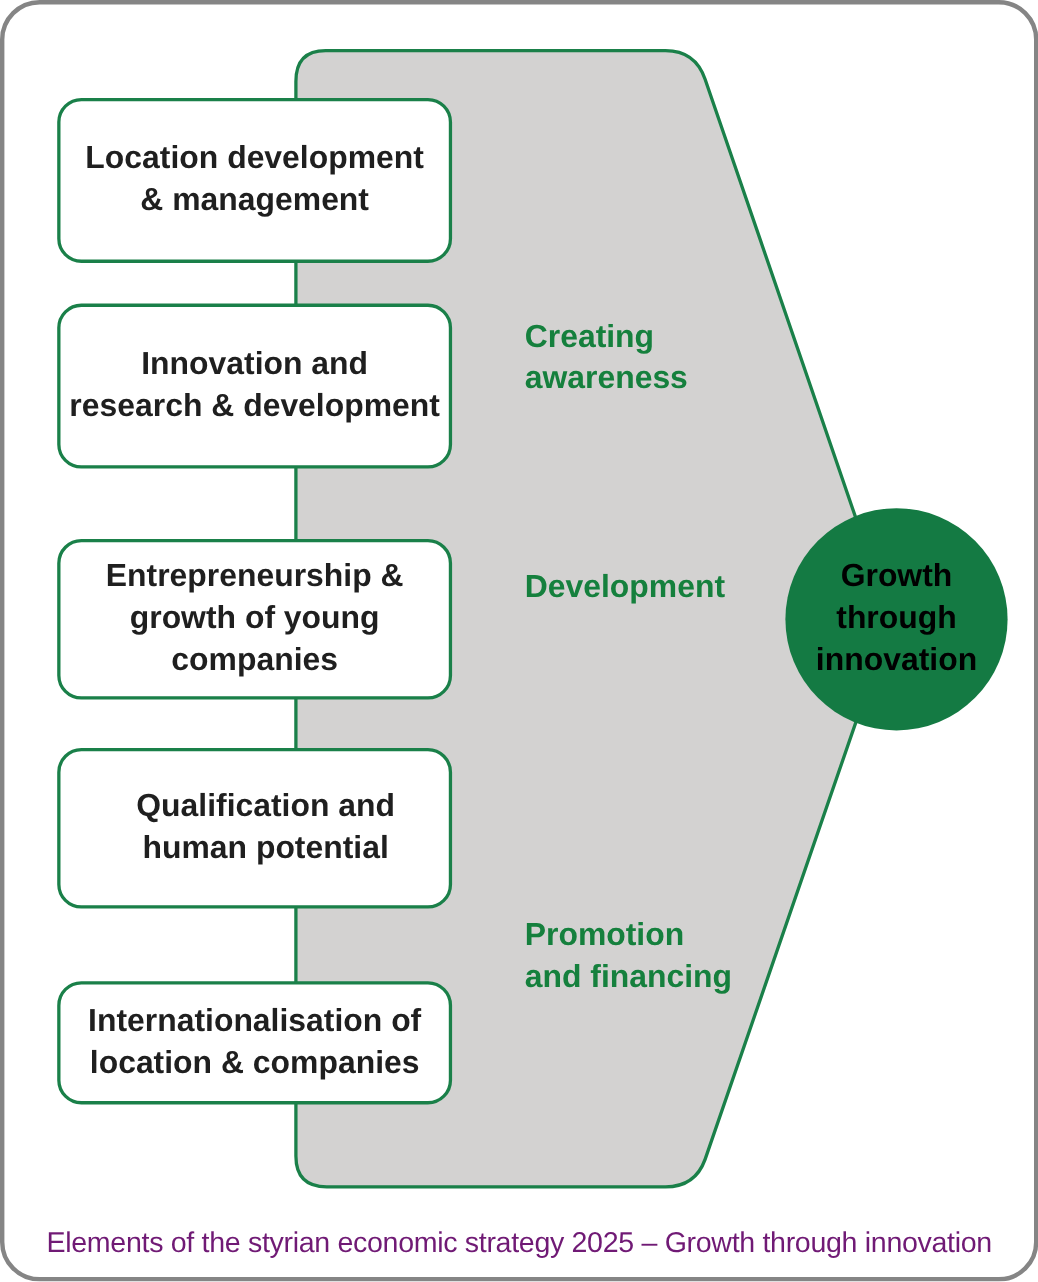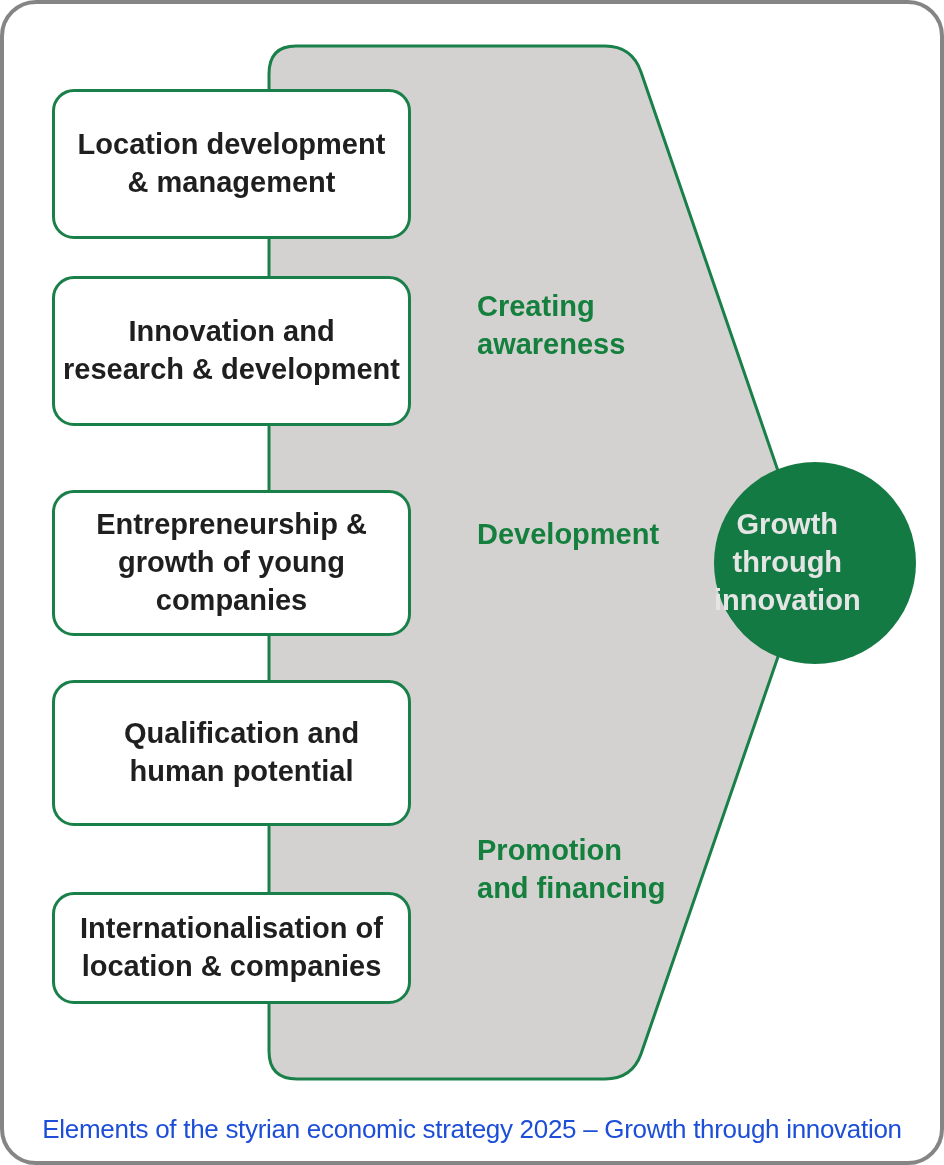--- a/index.html
+++ b/index.html
@@ -59,36 +59,37 @@
   .goal-circle {
     position: absolute;
     left: 710px;
     top: 458px;
     width: 202px;
     height: 202px;
     border-radius: 50%;
     background: #147a43;
     display: flex;
     align-items: center;
+    justify-content: center;
     text-align: center;
-    color: #e5e5e5;
+    color: #000000;
     font-size: 29px;
     font-weight: bold;
     line-height: 1.3;
     white-space: pre-line;
   }
   .caption {
     position: absolute;
     left: 0;
     bottom: 16px;
     width: 100%;
     text-align: center;
     font-size: 26px;
     letter-spacing: -0.3px;
-    color: #1d4ed8;
+    color: #701a75;
   }
 </style>
 </head>
 <body>
 
 <div class="frame">
 
   <svg class="bg-svg" viewBox="0 0 944 1165">
     <path class="pentagon" d="M 292 42
              L 601 42

